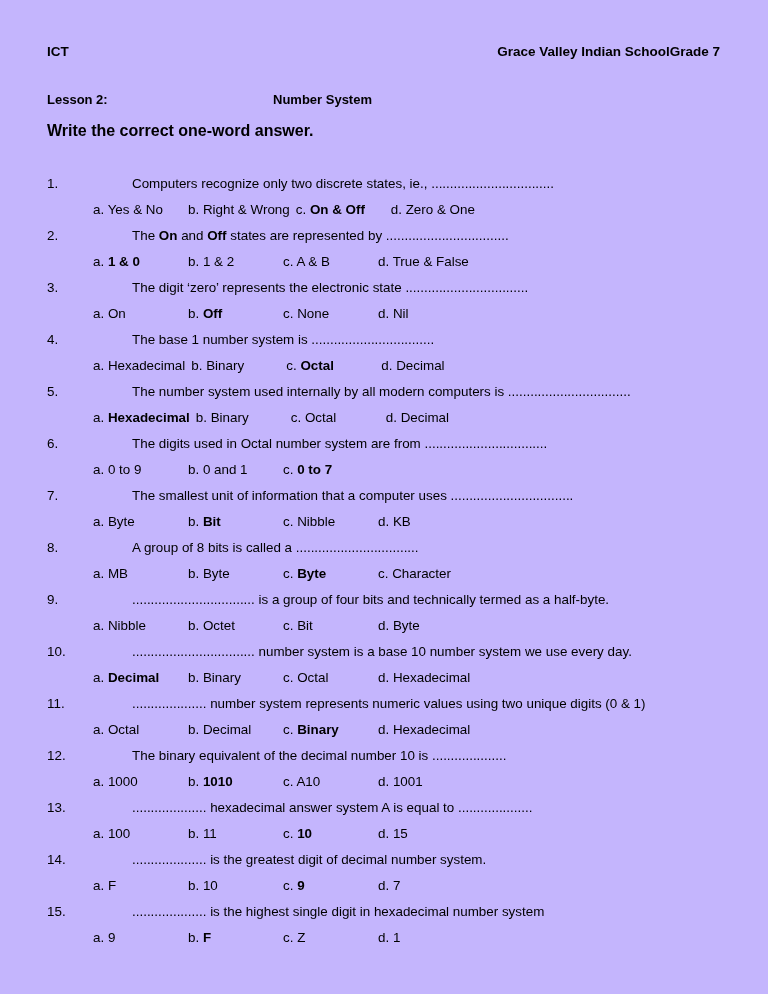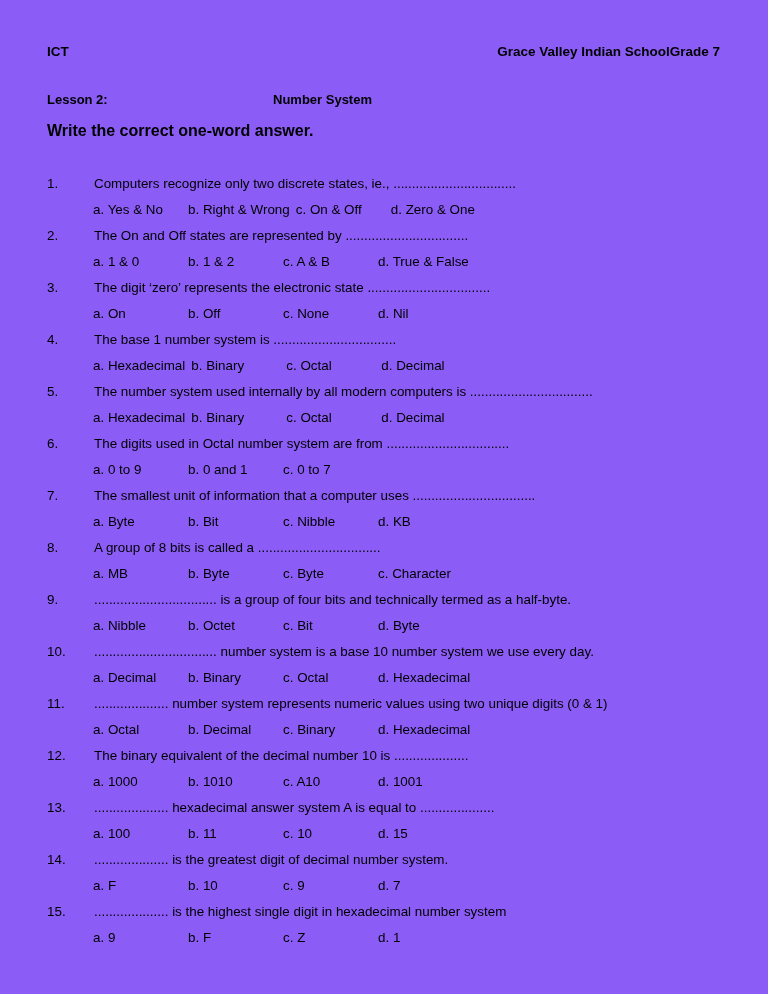--- a/index.html
+++ b/index.html
@@ -1,21 +1,21 @@
 <!DOCTYPE html>
 <html><head>
 <meta charset="utf-8">
 <style>
   * { box-sizing: border-box; margin: 0; padding: 0; }
   html, body { background: #ffffff; }
   .page {
     position: relative;
     width: 768px;
     height: 994px;
-    background: #8b5cf6;
+    background: #c4b5fd;
     color: #000000;
     font-family: "Liberation Sans", "DejaVu Sans", sans-serif;
     padding: 44px 48px 0 47px;
     overflow: hidden;
   }
   .header {
     display: flex;
     align-items: baseline;
     font-weight: 700;
     font-size: 13.5px;
@@ -36,25 +36,25 @@
     font-size: 16px;
     line-height: 17px;
   }
   .qlist {
     margin-top: 32px;
     font-size: 13.4px;
     line-height: 26px;
   }
   .q { display: flex; }
   .qnum { width: 47px; flex: none; }
-  .qbody { flex: 1; min-width: 0; }
+  .qbody { flex: 1; min-width: 0; margin-left: 38px; }
   .opts { padding-left: 46px; white-space: nowrap; }
   .opt { display: inline-block; min-width: 95px; padding-right: 6px; }
   .opt:last-child { min-width: 0; padding-right: 0; }
-  .bold { font-weight: 400; }
+  .bold { font-weight: 700; }
 </style>
 </head>
 <body>
 
 <div class="page">
   <div class="header">
     <span>ICT</span>
     <span class="center">Grace Valley Indian School</span>
     <span>Grade 7</span>
   </div>

